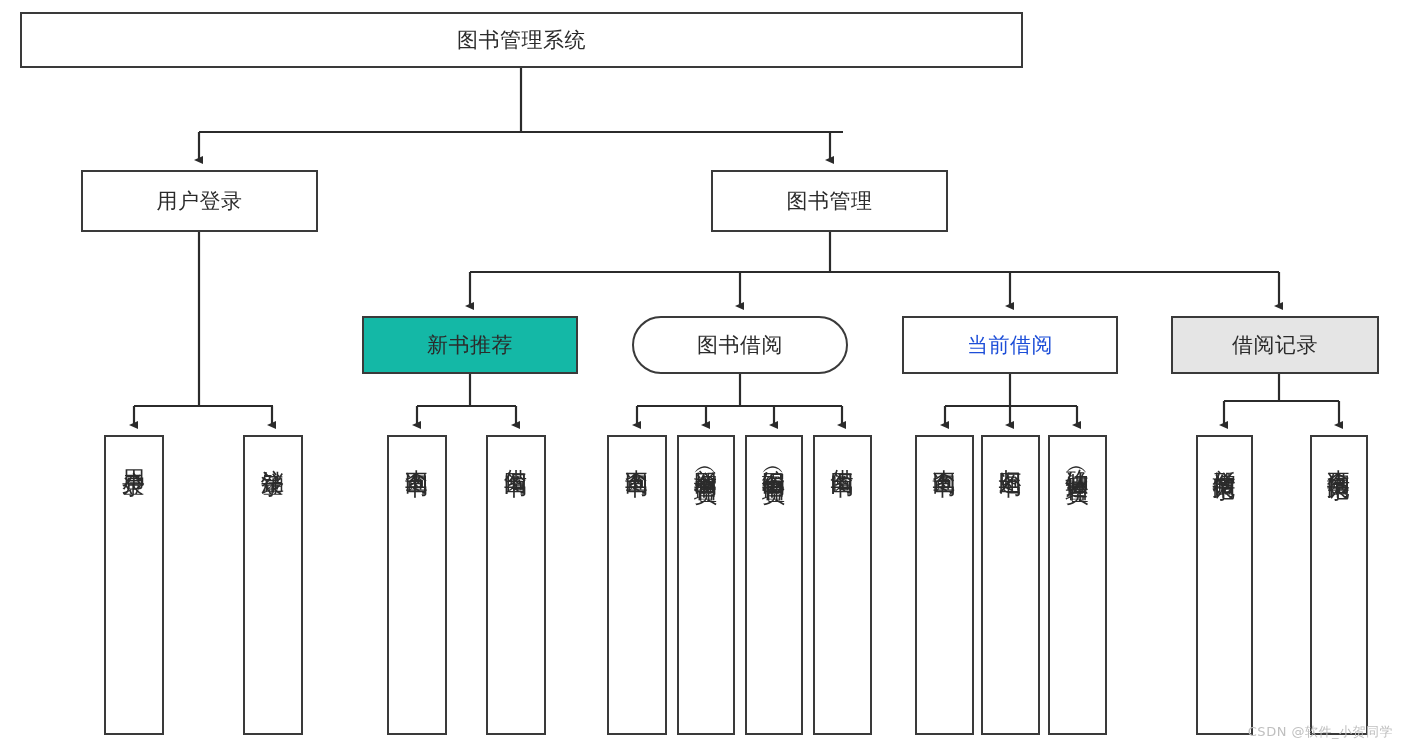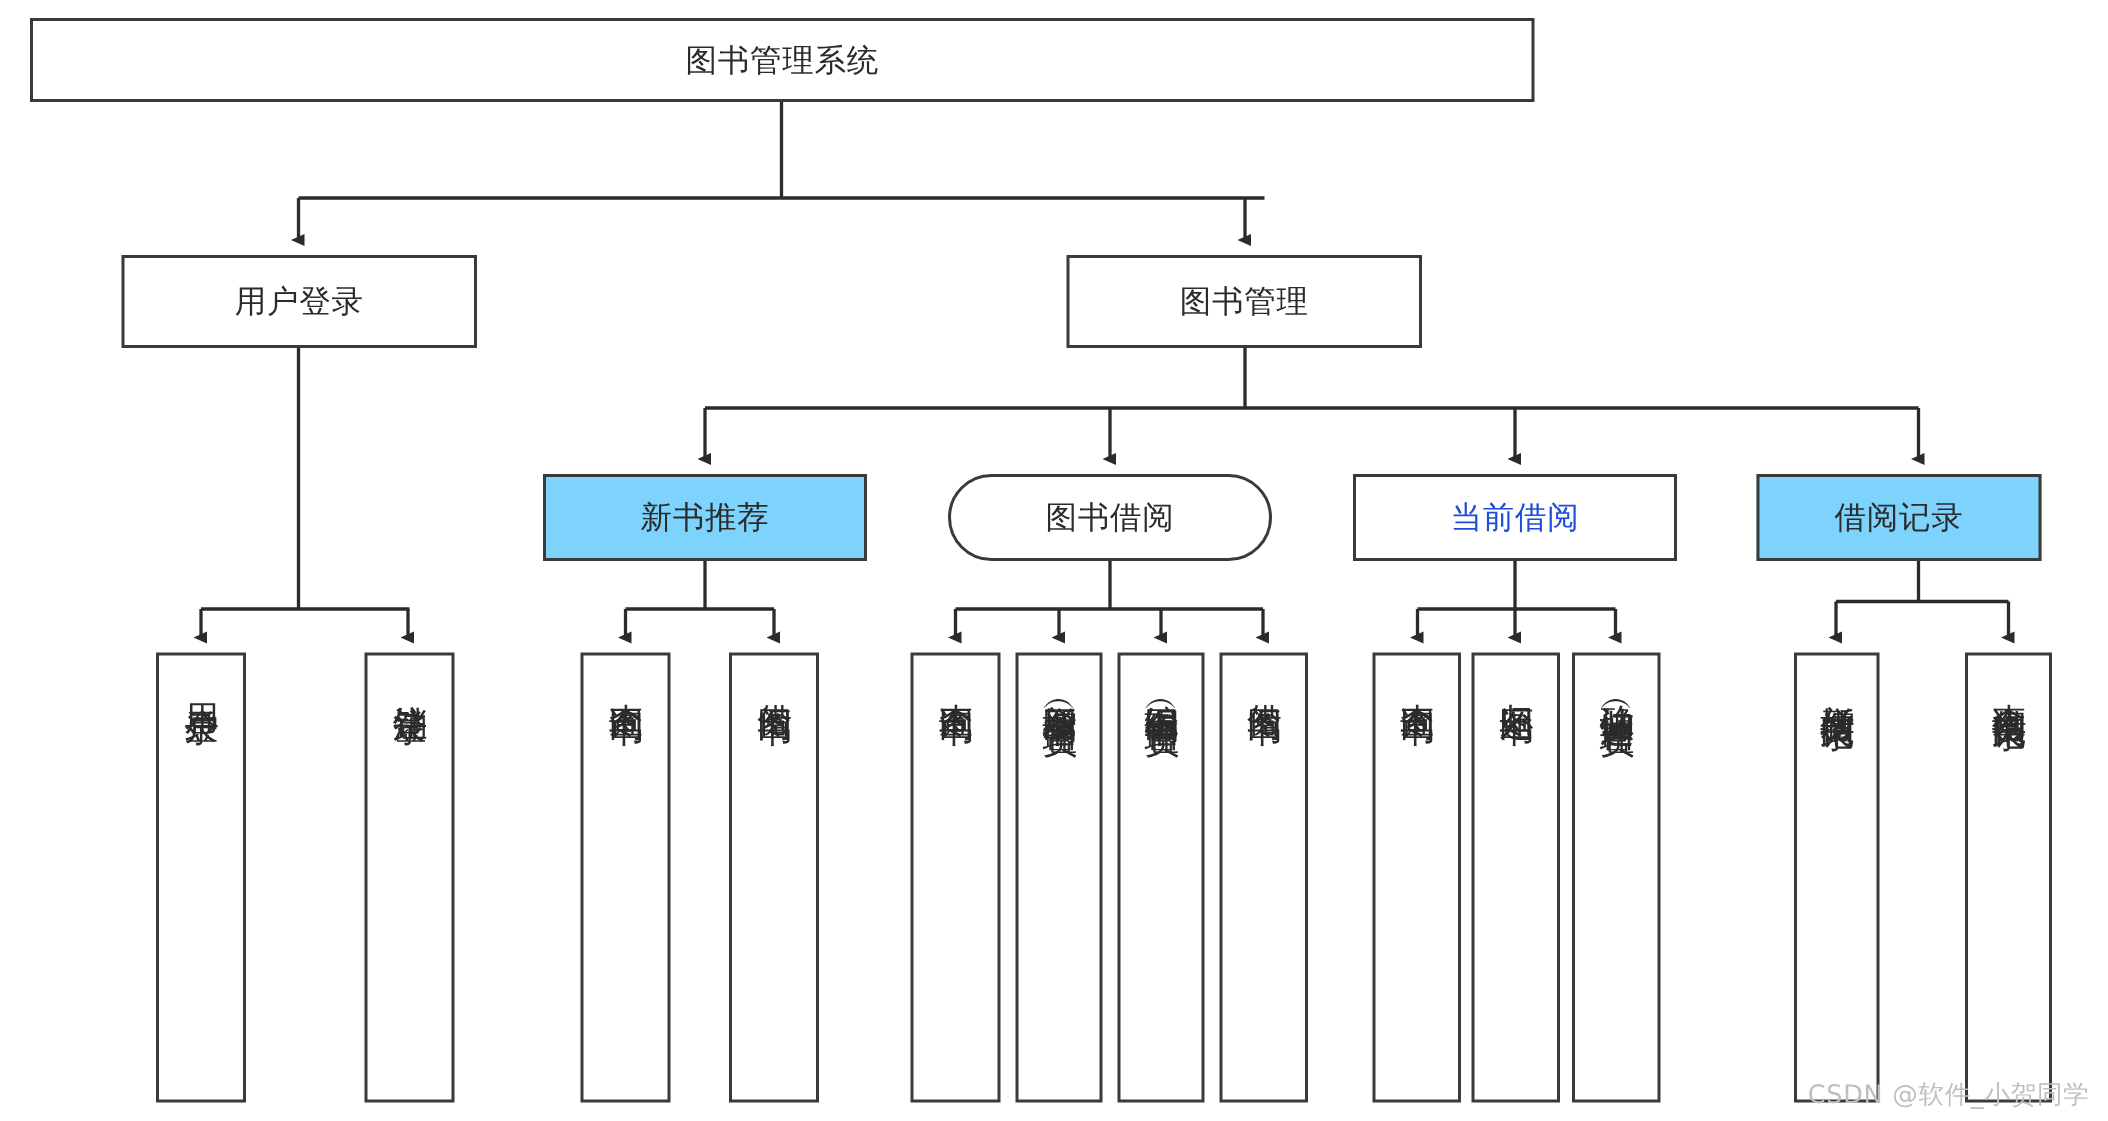--- a/index.html
+++ b/index.html
@@ -53,21 +53,21 @@
     writing-mode: vertical-rl;
     text-orientation: upright;
     font-size: 23px;
     letter-spacing: 2px;
     line-height: 1.05;
   }
   .watermark {
     position: absolute;
     right: 12px;
     bottom: 6px;
-    font-size: 17px;
+    font-size: 13px;
     color: #bfbfbf;
     white-space: nowrap;
     letter-spacing: 0.5px;
   }
 </style>
 </head>
 <body>
 
 <div id="canvas" style="background: rgb(255, 255, 255);">
 
@@ -125,30 +125,30 @@
     <span class="label">图书管理系统</span>
   </div>
 
   <div class="node horiz" id="node-l2-0" style="left: 81px; top: 170px; width: 237px; height: 62px; border-color: rgb(58, 58, 58); background: rgb(255, 255, 255); color: rgb(43, 43, 43);">
     <span class="label">用户登录</span>
   </div>
   <div class="node horiz" id="node-l2-1" style="left: 711px; top: 170px; width: 237px; height: 62px; border-color: rgb(58, 58, 58); background: rgb(255, 255, 255); color: rgb(43, 43, 43);">
     <span class="label">图书管理</span>
   </div>
 
-  <div class="node horiz" id="node-l3-0" style="left: 362px; top: 316px; width: 216px; height: 58px; border-color: rgb(58, 58, 58); background: #7dd3fc; color: rgb(43, 43, 43);">
+  <div class="node horiz" id="node-l3-0" style="left: 362px; top: 316px; width: 216px; height: 58px; border-color: rgb(58, 58, 58); background: #14b8a6; color: rgb(43, 43, 43);">
     <span class="label">新书推荐</span>
   </div>
   <div class="node horiz" id="node-l3-1" style="left: 632px; top: 316px; width: 216px; height: 58px; border-color: rgb(58, 58, 58); background: rgb(255, 255, 255); color: rgb(43, 43, 43); border-radius: 29px;">
     <span class="label">图书借阅</span>
   </div>
   <div class="node horiz" id="node-l3-2" style="left: 902px; top: 316px; width: 216px; height: 58px; border-color: rgb(58, 58, 58); background: rgb(255, 255, 255); color: #1d4ed8;">
     <span class="label">当前借阅</span>
   </div>
-  <div class="node horiz" id="node-l3-3" style="left: 1171px; top: 316px; width: 190px; height: 58px; border-color: rgb(58, 58, 58); background: #7dd3fc; color: rgb(43, 43, 43);">
+  <div class="node horiz" id="node-l3-3" style="left: 1171px; top: 316px; width: 208px; height: 58px; border-color: rgb(58, 58, 58); background: #e5e5e5; color: rgb(43, 43, 43);">
     <span class="label">借阅记录</span>
   </div>
 
   <div class="node vert" id="node-leaf-0" style="left: 104px; top: 435px; width: 60px; height: 300px; border-color: rgb(58, 58, 58); background: rgb(255, 255, 255); color: rgb(43, 43, 43);">
     <span class="label">用户登录</span>
   </div>
   <div class="node vert" id="node-leaf-1" style="left: 243px; top: 435px; width: 60px; height: 300px; border-color: rgb(58, 58, 58); background: rgb(255, 255, 255); color: rgb(43, 43, 43);">
     <span class="label">注销登录</span>
   </div>
   <div class="node vert" id="node-leaf-2" style="left: 387px; top: 435px; width: 60px; height: 300px; border-color: rgb(58, 58, 58); background: rgb(255, 255, 255); color: rgb(43, 43, 43);">

